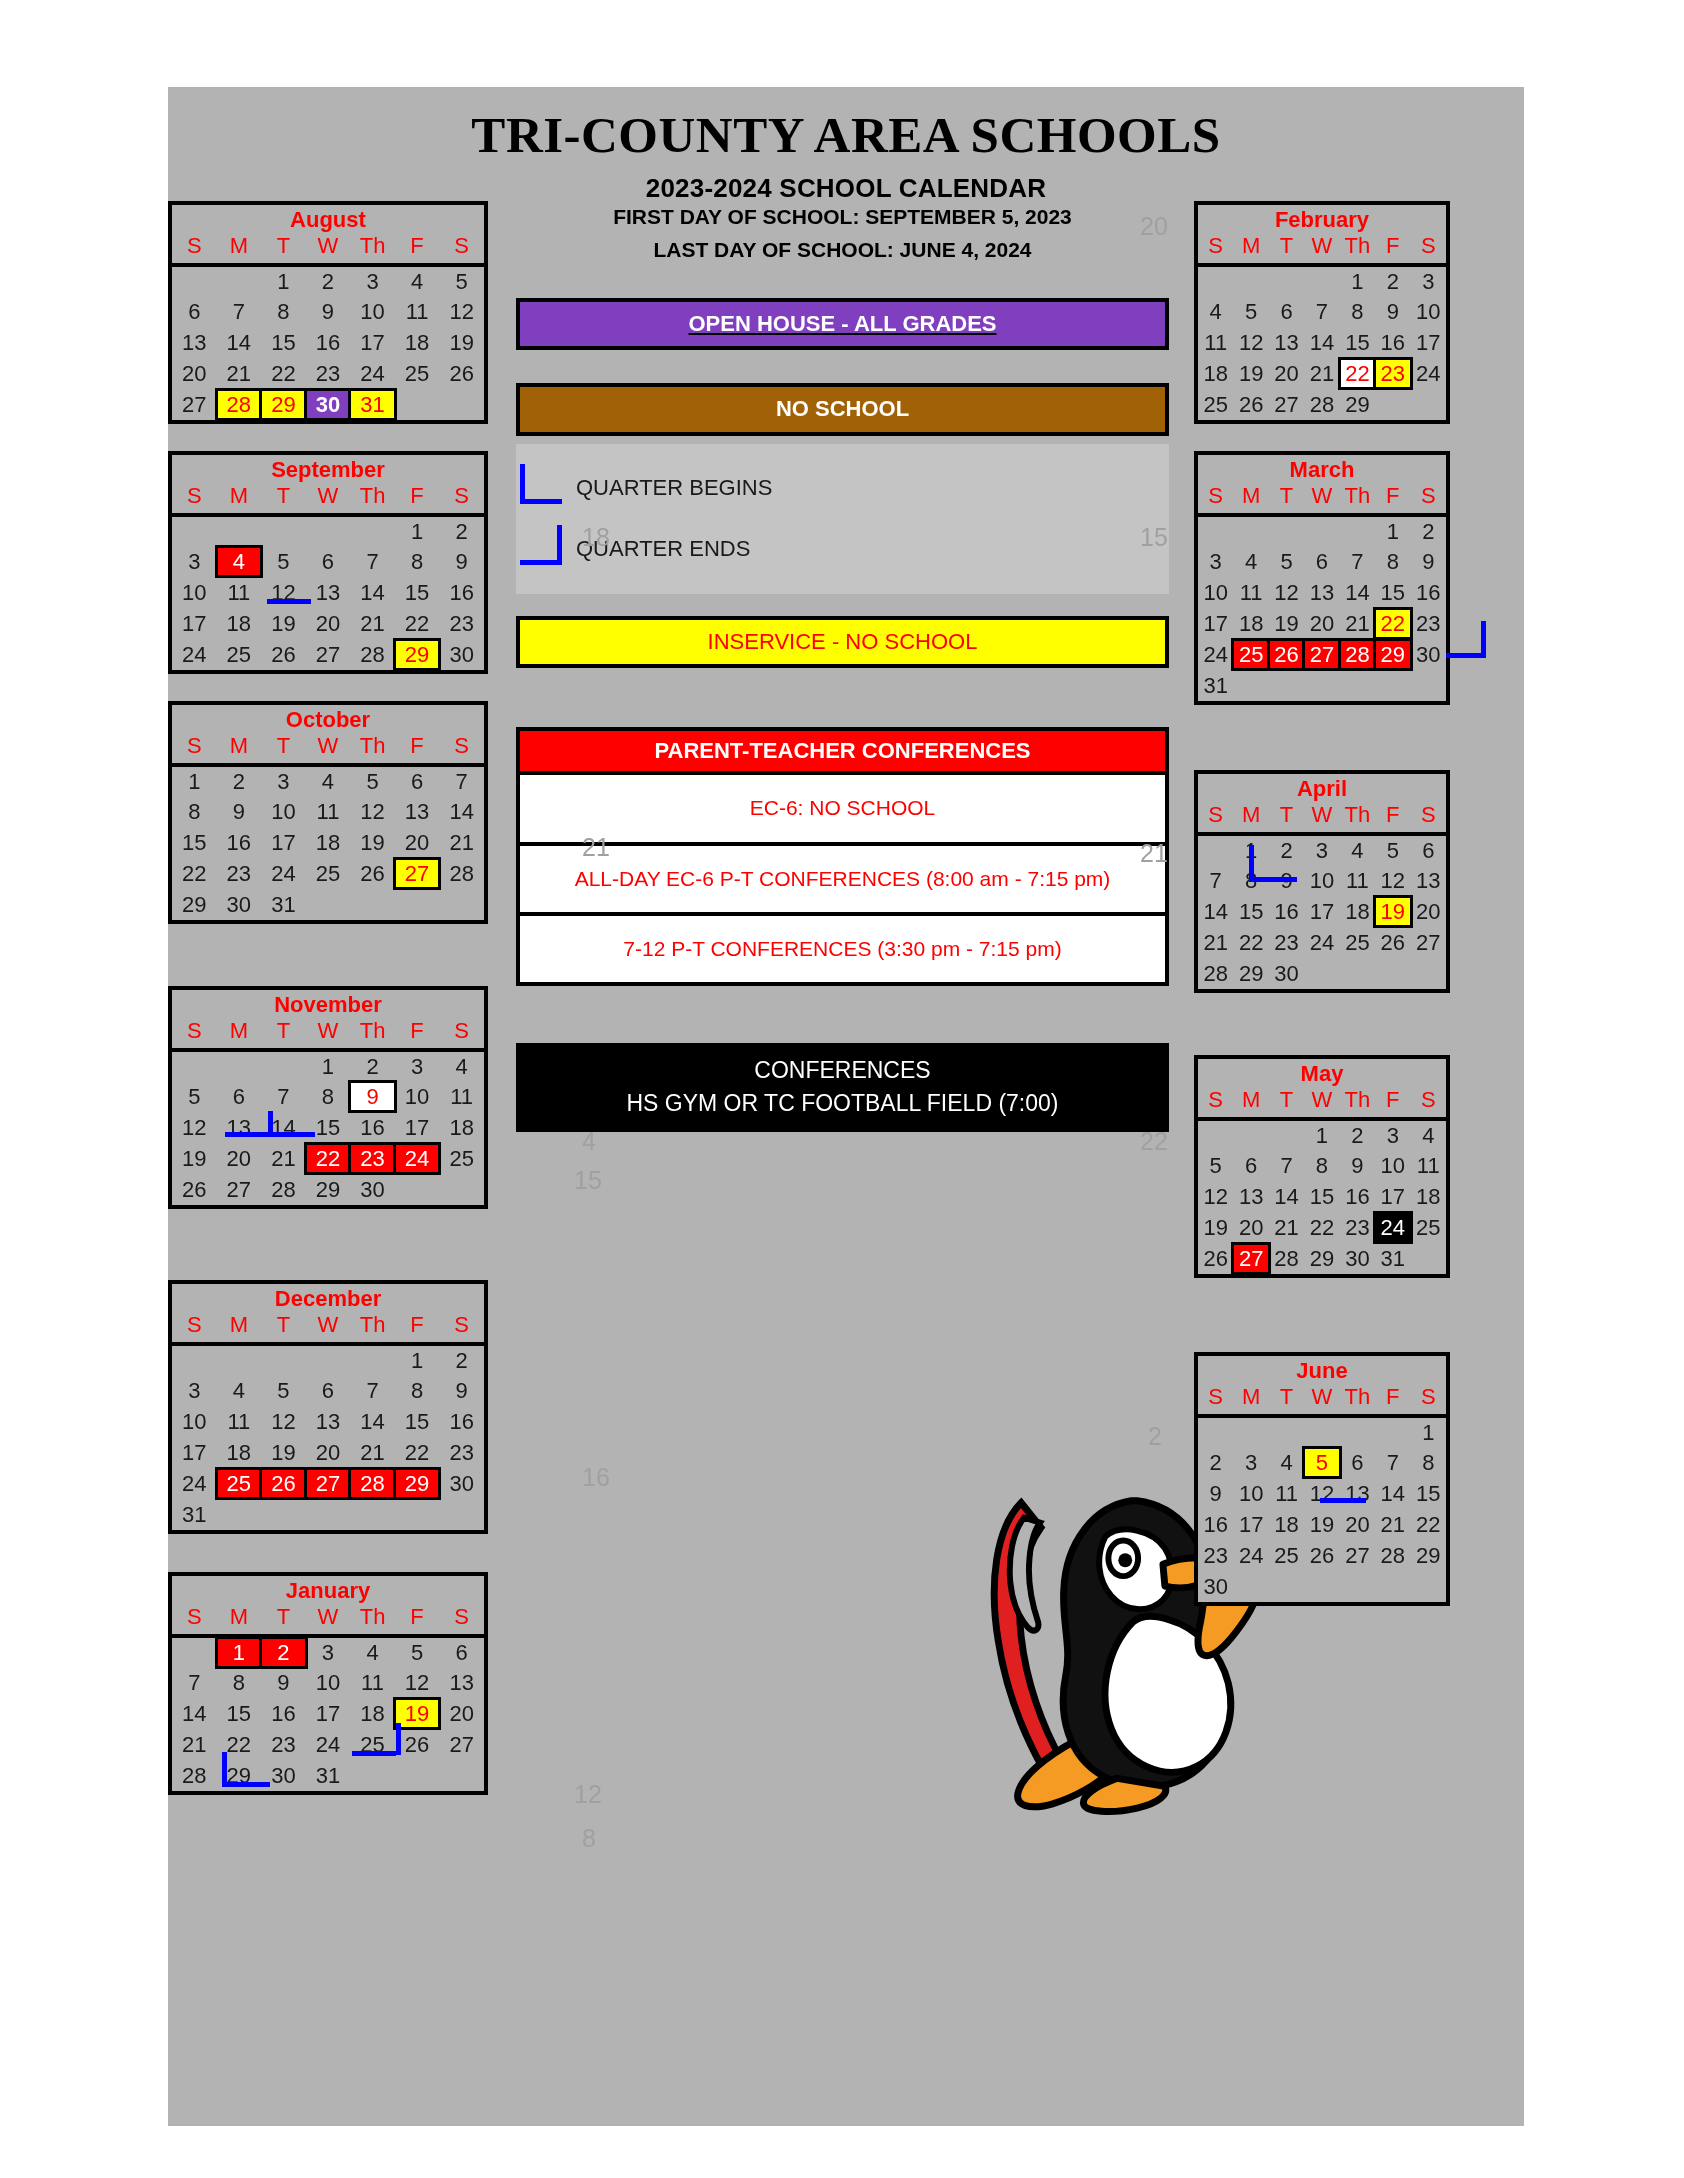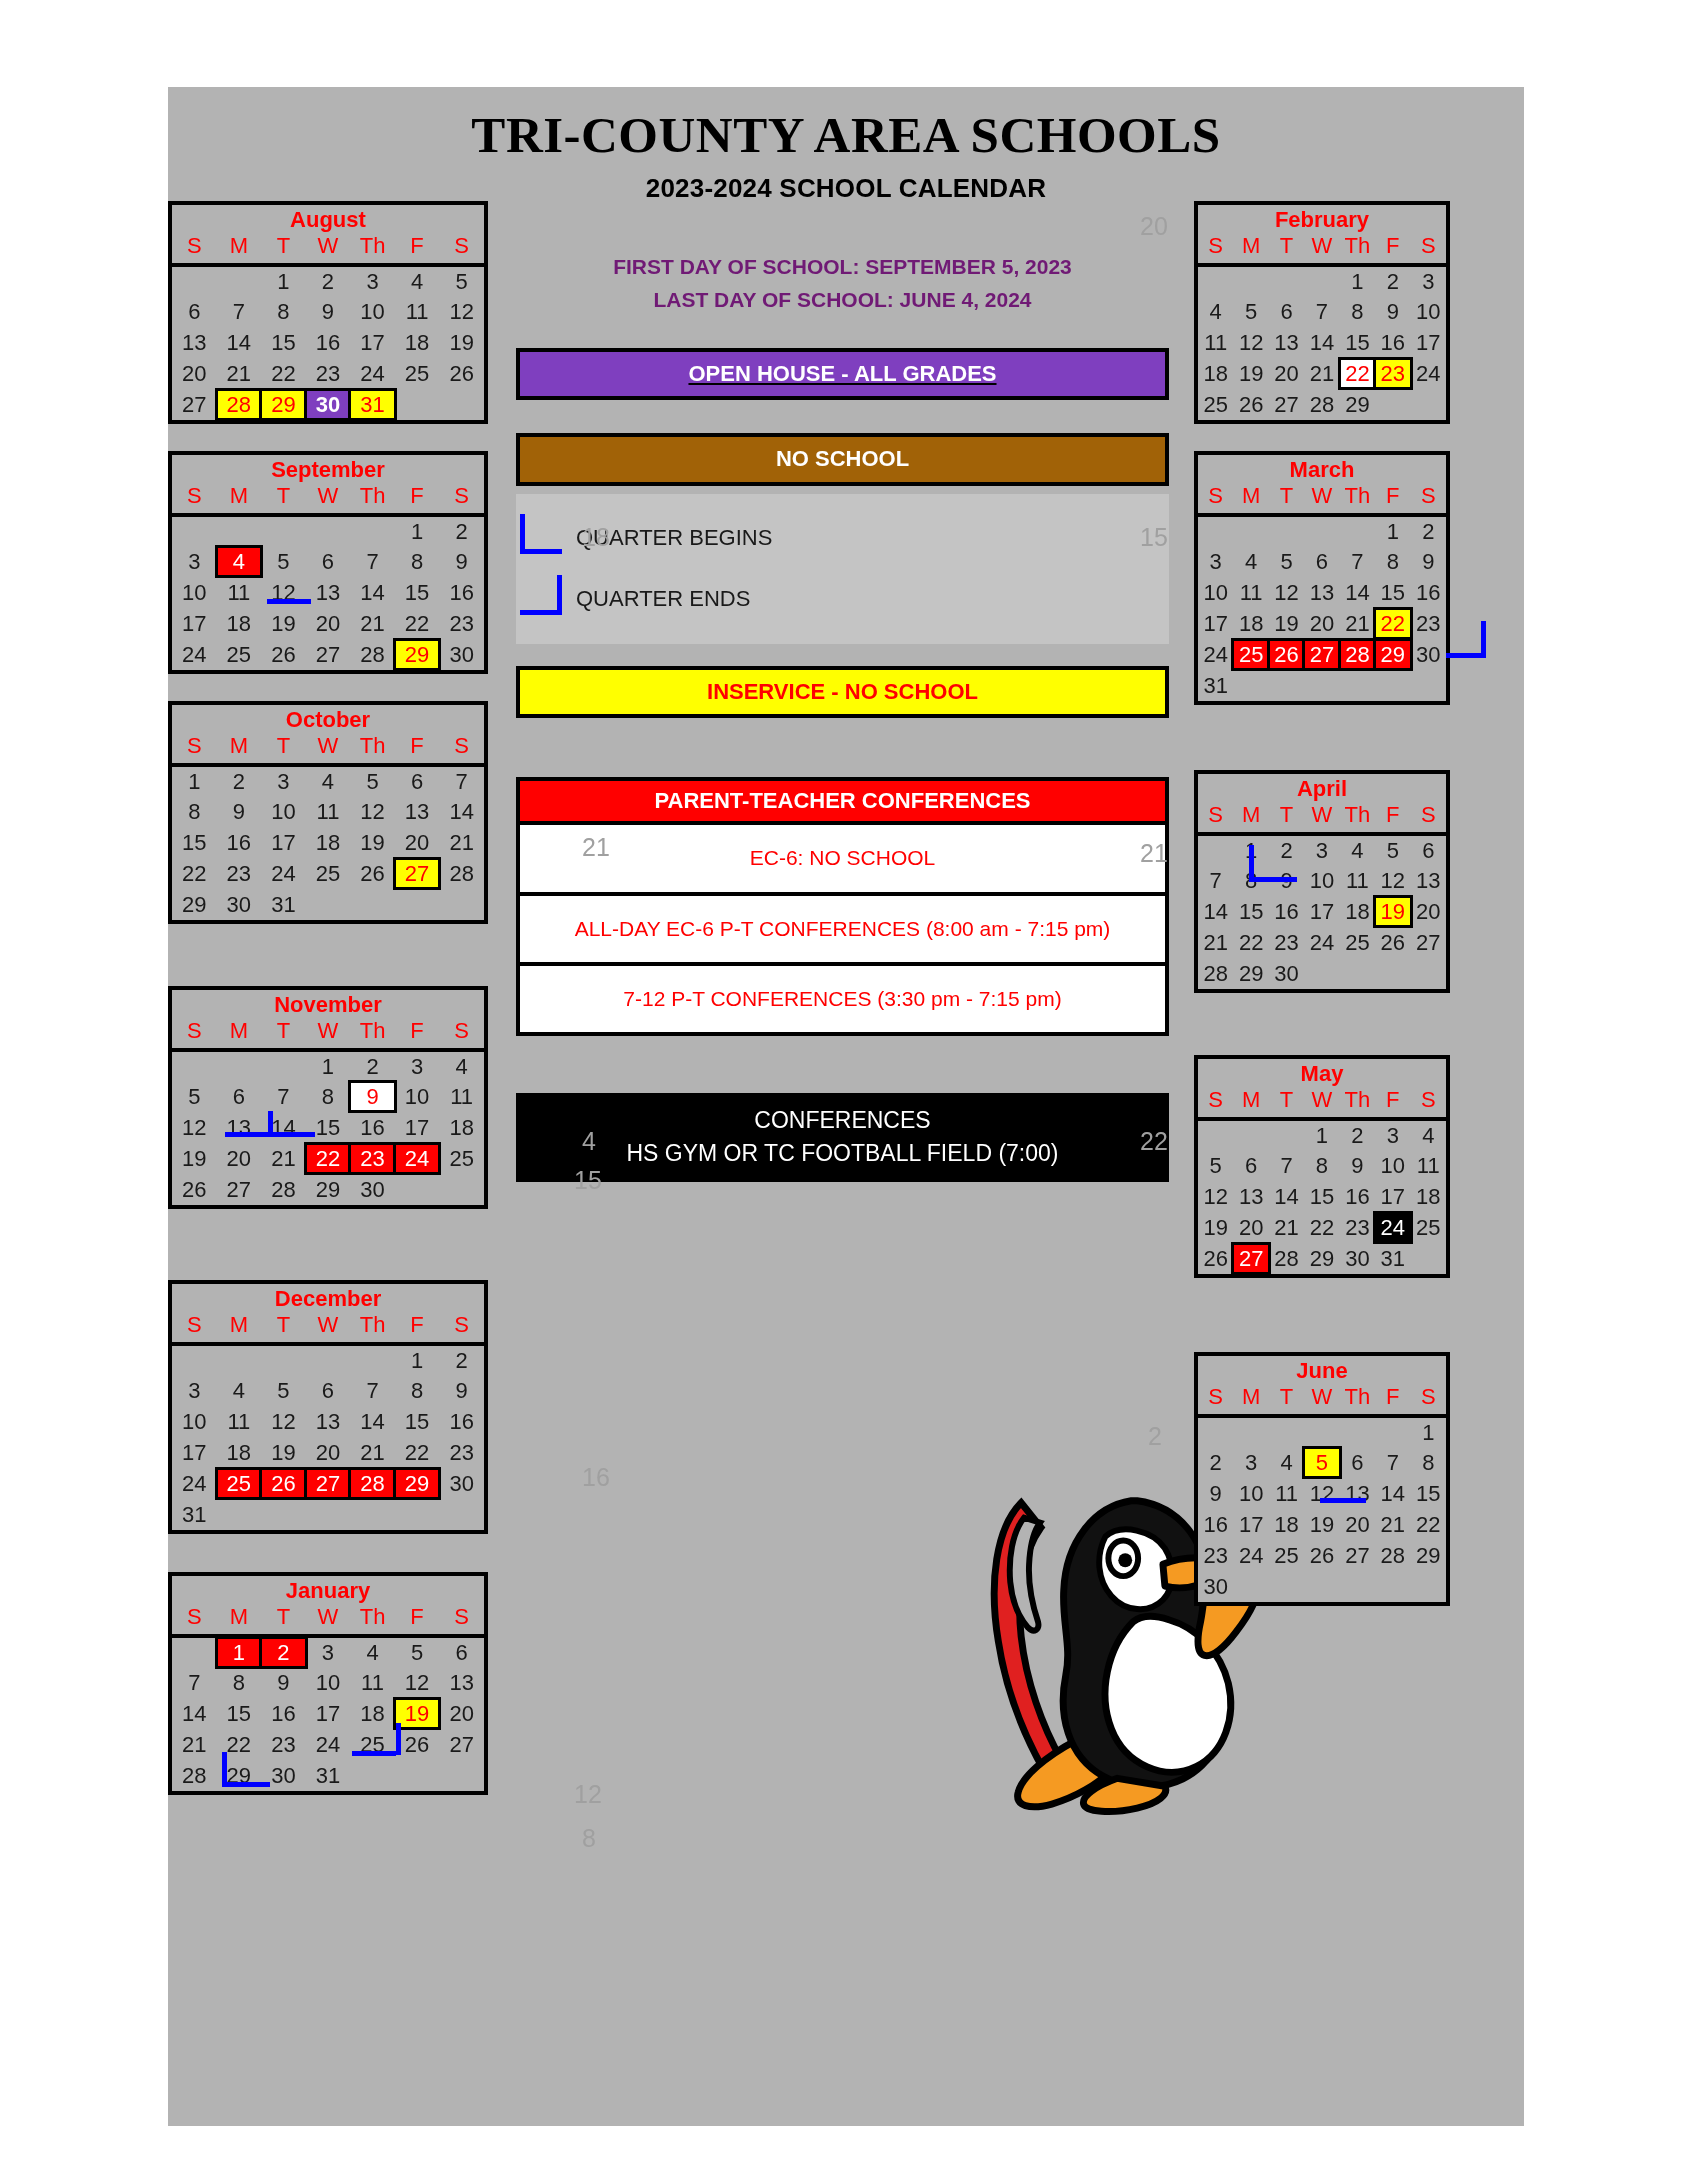--- a/index.html
+++ b/index.html
@@ -95,35 +95,34 @@
   
   .qb, .qe { position:absolute; pointer-events:none; }
   .qb-v { position:absolute; width:5px; background:#0000ff; }
   .qb-h { position:absolute; height:5px; background:#0000ff; }
 
   
   .first-last {
     text-align:center;
     font-weight:bold;
     font-size:21px;
-    color:#701a75;
+    color:#000000;
     line-height:1.55;
-    margin-top:50px;
   }
   .banner {
     border:4px solid #000;
     text-align:center;
     font-weight:bold;
     font-size:22px;
     padding:9px 0;
     line-height:1.2;
   }
   .b-purple { background:#7f3fbf; color:#ffffff; }
   .b-red    { background:#a16207; color:#ffffff; }
-  .b-yellow { background:#ffff00; color:#ff0000; font-weight:bold; }
+  .b-yellow { background:#ffff00; color:#ff0000; font-weight:normal; }
 
   .qbox {
     background:#c4c4c4;
     padding:14px 0 14px 0;
   }
   .qrow {
     display:flex;
     align-items:center;
     height:61px;
     padding-left:4px;

